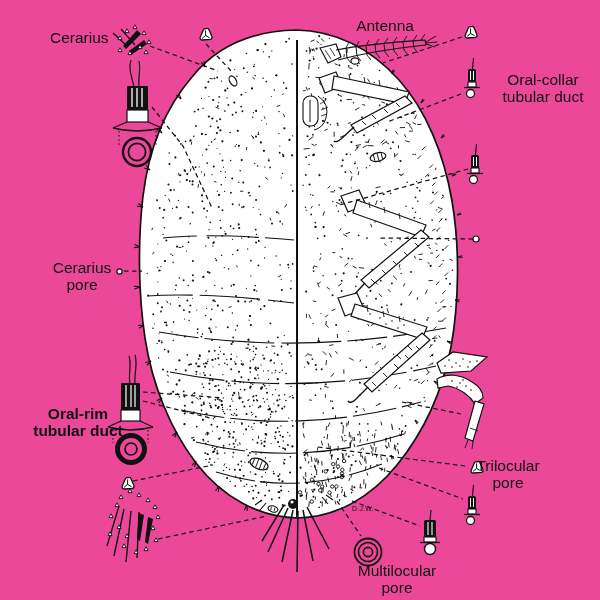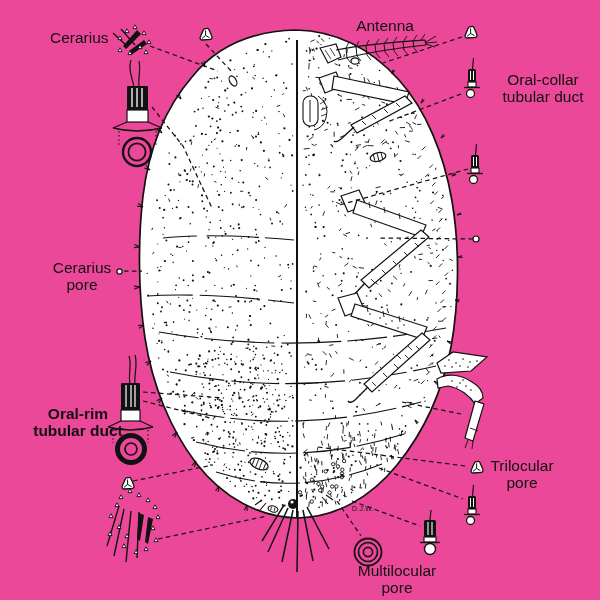--- a/index.html
+++ b/index.html
@@ -7,21 +7,21 @@
          font-family:"Liberation Sans",sans-serif;}
   svg{position:absolute;left:0;top:0;}
   .lbl{position:absolute;font-size:15.5px;line-height:17px;color:#111;text-align:center;
        white-space:normal;}
   #lbl-cerarius{left:50px;top:29px;width:72px;text-align:left;}
   #lbl-antenna{left:351px;top:17px;width:68px;}
   #lbl-oral-collar{left:483px;top:71px;width:88px;margin-left:16px;}
   #lbl-discoidal{left:43px;top:259px;width:78px;}
   #lbl-oral-rim{left:32px;top:405px;width:92px;font-weight:bold;}
   #lbl-translucent{left:484px;top:355px;width:88px;}
-  #lbl-trilocular{left:487px;top:457px;width:70px;}
+  #lbl-trilocular{left:473px;top:457px;width:70px;}
   #lbl-anal{left:52px;top:519px;width:68px;}
   #lbl-multilocular{left:329px;top:562px;width:90px;margin-left:23px;}
 </style>
 </head>
 <body>
 
 <div class="stage">
 <svg id="art" width="600" height="600" viewBox="0 0 600 600">
   <defs>
     <clipPath id="bodyclip">

